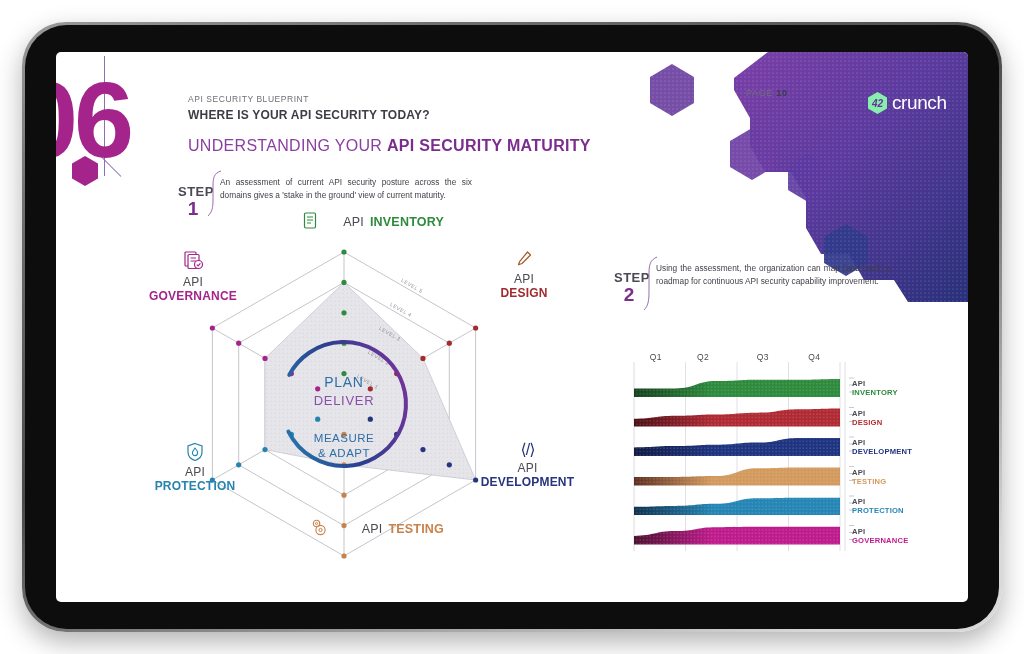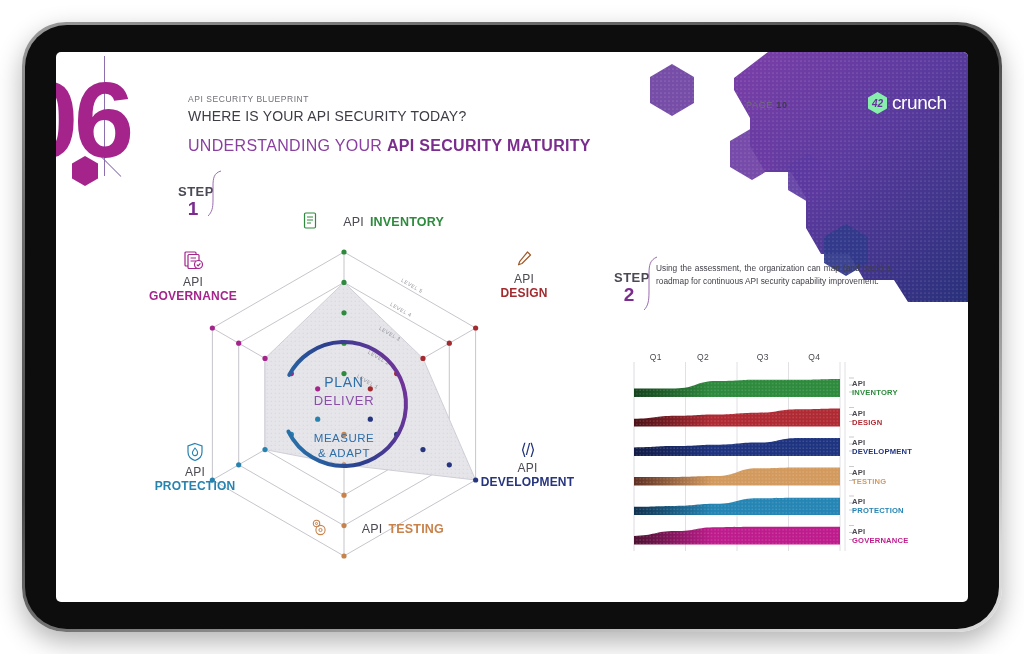--- a/index.html
+++ b/index.html
@@ -39,27 +39,27 @@
   .thin-line{ position:absolute; left:48px; top:4px; width:1px; height:120px;
               background:#8b6fae; }
   .thin-line2{ position:absolute; left:9px; top:124px; width:56px; height:1px;
               background:#8b6fae; transform:rotate(45deg); transform-origin:right center;}
   .hexdot{ position:absolute; left:16px; top:104px; width:26px; height:30px;
            background:#A4248C;
            clip-path:polygon(50% 0%,100% 25%,100% 75%,50% 100%,0% 75%,0% 25%); }
 
   .kicker{ position:absolute; left:132px; top:42px; font-size:8.5px;
            letter-spacing:.55px; color:#6f6f77; font-weight:400; }
-  .headline{ position:absolute; left:132px; top:56px; font-size:14px;
-             font-weight:400; color:#3d3d46; letter-spacing:.2px; }
+  .headline{ position:absolute; left:132px; top:56px; font-size:12px;
+             font-weight:700; color:#3d3d46; letter-spacing:.2px; }
   .subhead{ position:absolute; left:132px; top:85px; font-size:16px;
             color:#8a3fa0; letter-spacing:.3px; }
   .subhead b{ color:#7B2D8E; font-weight:700; }
 
-  .pagelabel{ position:absolute; left:690px; top:48px; font-size:9px;
+  .pagelabel{ position:absolute; left:690px; top:36px; font-size:9px;
               color:#6f6f77; letter-spacing:.7px; }
   .pagelabel b{ color:#3d3d46; font-weight:700; }
 
   .logo{ position:absolute; left:812px; top:40px; display:flex;
          align-items:center; gap:5px; }
   .logo-hex{ width:19px; height:22px; background:#86efac;
              clip-path:polygon(50% 0%,100% 25%,100% 75%,50% 100%,0% 75%,0% 25%);
              display:flex; align-items:center; justify-content:center;
              font-size:10px; font-weight:700; color:#6B2FA0; font-style:italic;}
   .logo-text{ font-size:19px; color:#ffffff; letter-spacing:-.4px; }
@@ -165,20 +165,21 @@
     <div class="step" id="step1">
       <div class="step-badge">
         <div class="w">STEP</div>
         <div class="n">1</div>
       </div>
       <div class="step-brace">
         <svg width="14" height="48" viewBox="0 0 14 48">
           <path d="M13 1 C6 3 5 8 5 16 L5 30 C5 38 4 42 0 46" stroke="#9a6cb0" stroke-width="1" fill="none"></path>
         </svg>
       </div>
+      <div class="step-text">An assessment of current API security posture across the six domains gives a 'stake in the ground' view of current maturity.</div>
     </div>
 
     <div class="step" id="step2">
       <div class="step-badge">
         <div class="w">STEP</div>
         <div class="n">2</div>
       </div>
       <div class="step-brace">
         <svg width="14" height="56" viewBox="0 0 14 56">
           <path d="M13 1 C6 4 5 9 5 18 L5 36 C5 45 4 50 0 54" stroke="#9a6cb0" stroke-width="1" fill="none"></path>

